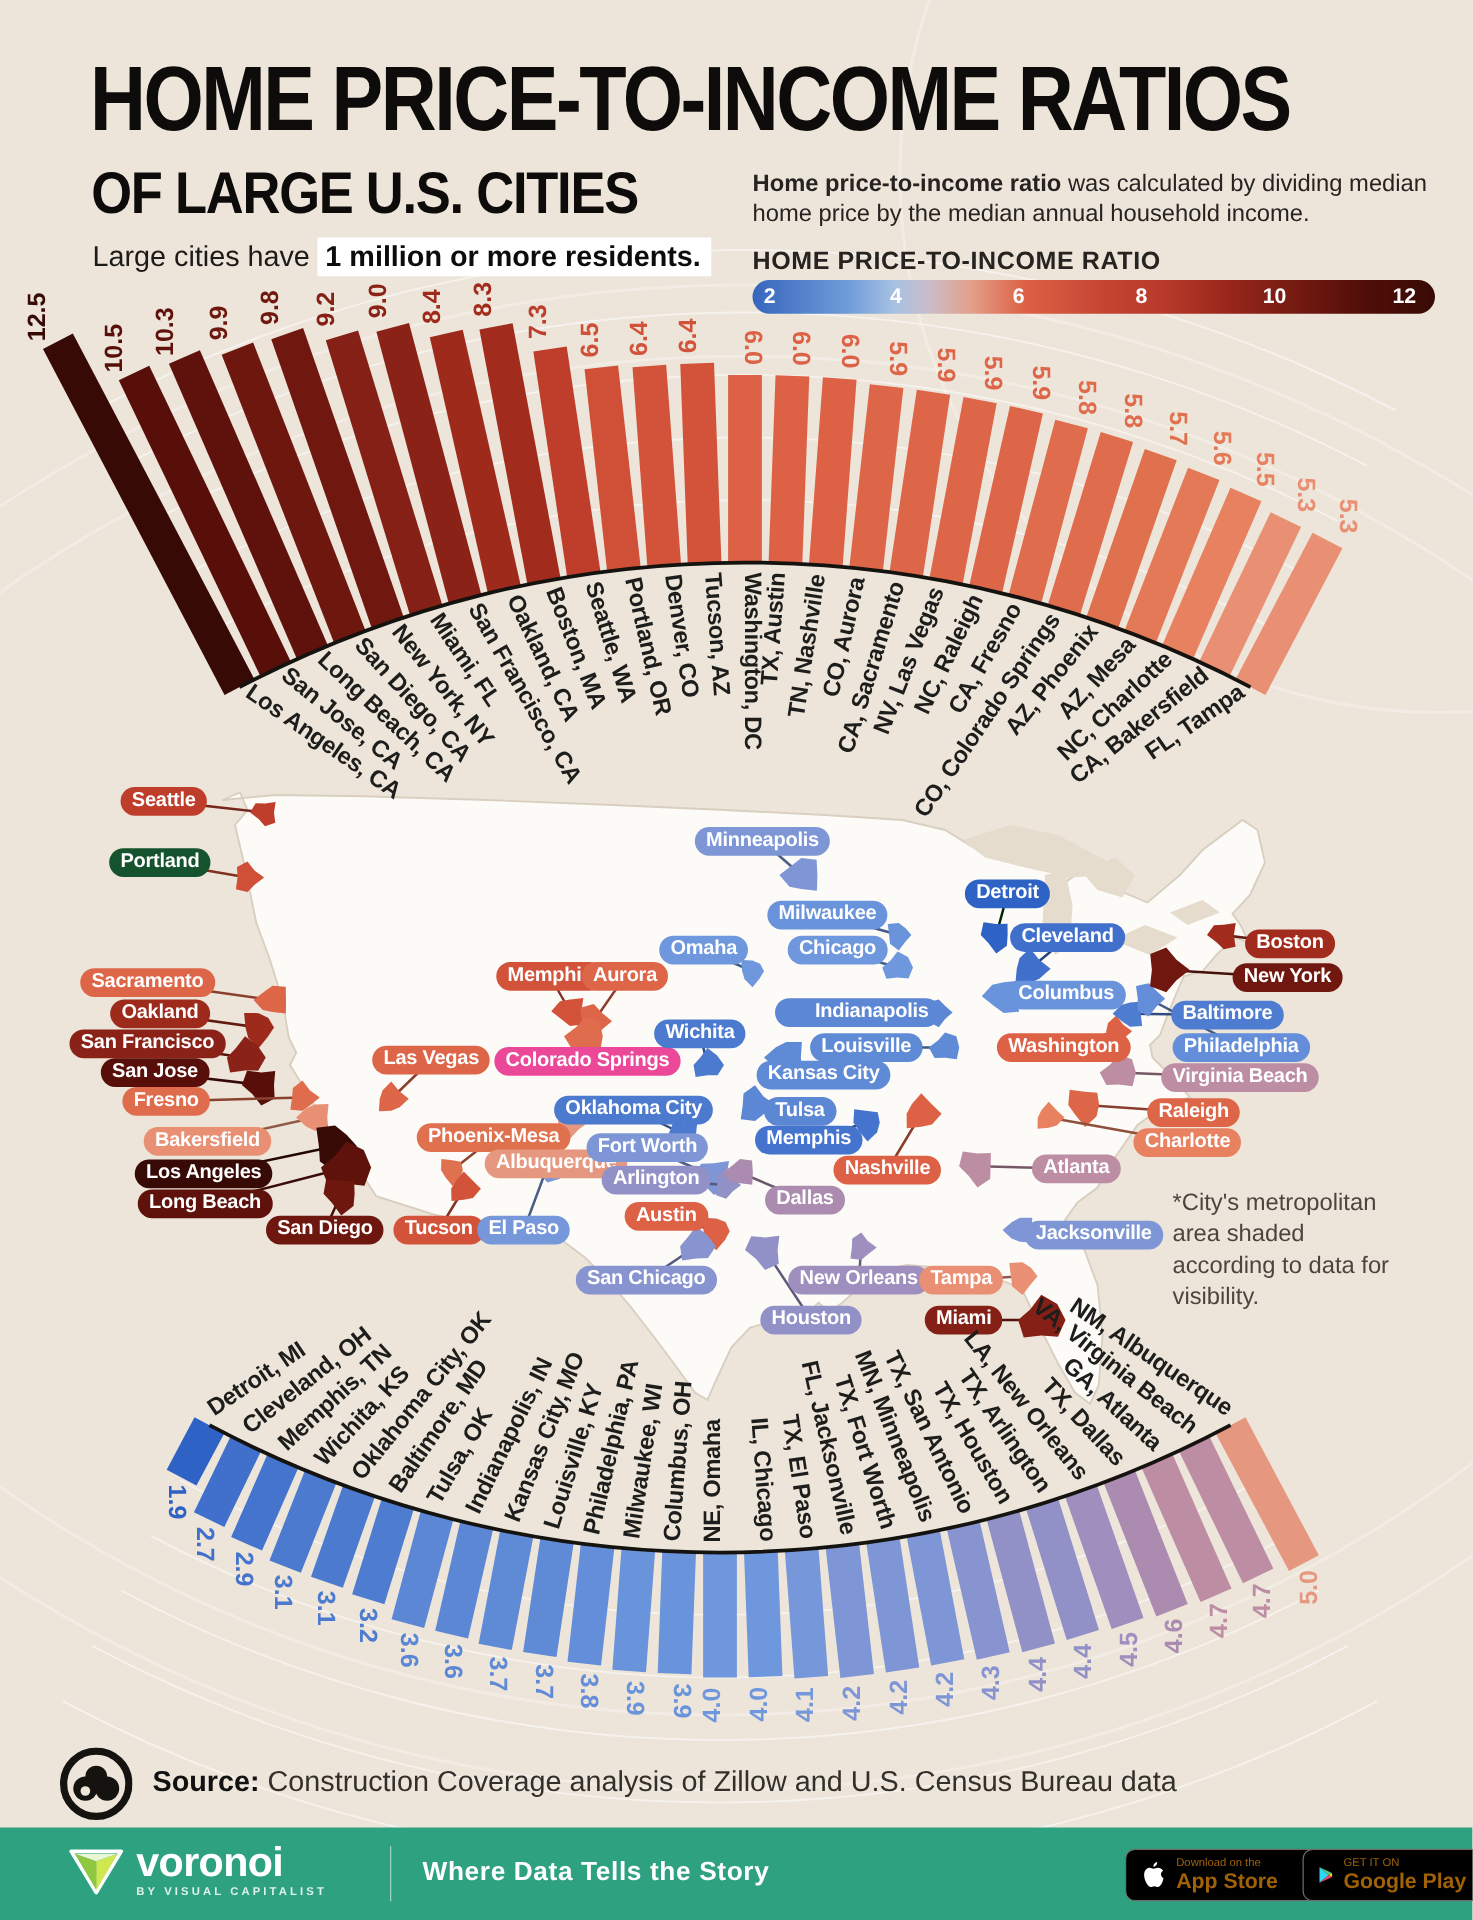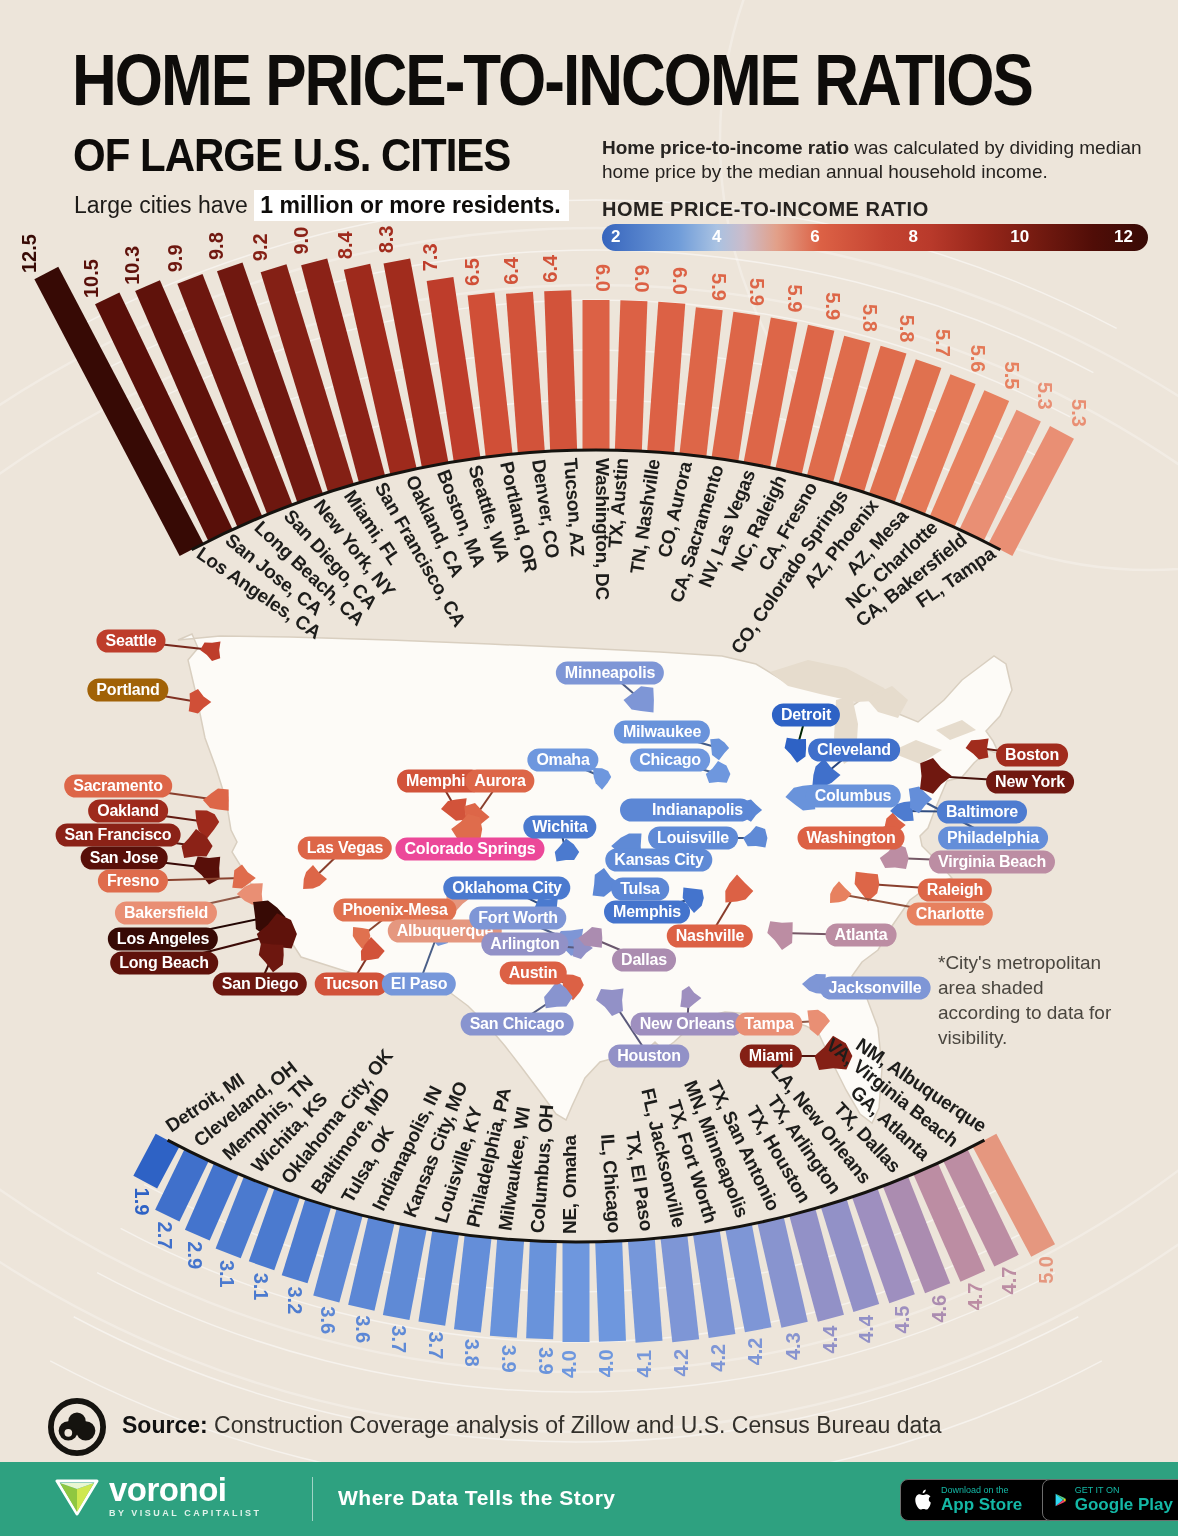--- a/index.html
+++ b/index.html
@@ -35,21 +35,21 @@
   .cc-logo{position:absolute;left:48px;top:2px;width:58px;height:58px;}
   .source-text{position:absolute;left:122px;top:16px;font-size:23px;color:#33302b;}
   .source-text b{color:#111;font-weight:700;}
   .footer{position:absolute;left:0;top:1462px;width:1178px;height:74px;background:#2ea180;}
   .vor{position:absolute;left:55px;top:13px;display:flex;align-items:center;gap:10px;}
   .vor-name{color:#fff;font-size:33px;font-weight:700;letter-spacing:-.5px;line-height:.9;}
   .vor-sub{color:#dff2ea;font-size:9px;letter-spacing:2.5px;font-weight:700;margin-top:3px;}
   .vdiv{position:absolute;left:312px;top:15px;width:1px;height:44px;background:rgba(255,255,255,.55);}
   .tagline{position:absolute;left:338px;top:24px;color:#fff;font-size:21px;font-weight:700;letter-spacing:.5px;}
   .badge{position:absolute;top:17px;height:40px;background:#000;border:1px solid #6d6d6d;border-radius:8px;
-        display:flex;align-items:center;gap:8px;padding:0 12px;color:#14b8a6;cursor:pointer;}
+        display:flex;align-items:center;gap:8px;padding:0 12px;color:#a16207;cursor:pointer;}
   .badge .t1{font-size:9px;line-height:1.1;}
   .badge .t2{font-size:17px;font-weight:700;line-height:1.05;white-space:nowrap;}
 </style>
 </head>
 <body>
 
 <div id="canvas">
 
   <svg class="layer" id="map-svg" width="1178" height="1536" viewBox="0 0 1178 1536">
       <circle cx="596" cy="1320" r="1035" fill="none" stroke="#ffffff" stroke-opacity="0.28" stroke-width="2.5"></circle>
@@ -166,21 +166,21 @@
       <line x1="950" y1="914" x2="839" y2="894" stroke="rgb(143,80,59)" stroke-width="2"></line>
       <path d="M851.6,894.0 L845.4,900.4 L839.0,902.2 L830.0,903.0 L830.2,894.0 L833.1,888.1 L839.0,881.3 L845.1,887.9 Z" fill="rgb(231,129,95)"></path>
       <line x1="1032" y1="755" x2="979" y2="748" stroke="rgb(100,27,18)" stroke-width="2"></line>
       <path d="M987.1,748.0 L988.4,757.4 L979.0,759.4 L973.2,753.8 L965.6,748.0 L971.2,740.2 L979.0,739.7 L988.6,738.4 Z" fill="rgb(161,44,29)"></path>
       <line x1="1030" y1="782" x2="933" y2="776" stroke="rgb(69,15,10)" stroke-width="2"></line>
       <path d="M951.8,776.0 L941.2,784.2 L933.0,793.7 L920.0,789.0 L921.5,776.0 L920.2,763.2 L933.0,758.0 L941.2,767.8 Z" fill="rgb(112,24,16)"></path>
     </svg>
 
   <div id="pills">
       <div class="pill" style="left: 131px; top: 641px; background: rgb(190, 61, 43);">Seattle</div>
-      <div class="pill" style="left: 128px; top: 690px; background: #a16207;">Portland</div>
+      <div class="pill" style="left: 128px; top: 690px; background: #14532d;">Portland</div>
       <div class="pill" style="left: 118px; top: 786px; background: rgb(221, 102, 72);">Sacramento</div>
       <div class="pill" style="left: 128px; top: 811px; background: rgb(158, 42, 28);">Oakland</div>
       <div class="pill" style="left: 118px; top: 835px; background: rgb(139, 34, 23);">San Francisco</div>
       <div class="pill" style="left: 124px; top: 858px; background: rgb(88, 15, 9);">San Jose</div>
       <div class="pill" style="left: 133px; top: 881px; background: rgb(223, 108, 76);">Fresno</div>
       <div class="pill" style="left: 166px; top: 913px; background: rgb(233, 143, 116);">Bakersfield</div>
       <div class="pill" style="left: 163px; top: 939px; background: rgb(55, 10, 5);">Los Angeles</div>
       <div class="pill" style="left: 164px; top: 963px; background: rgb(95, 18, 11);">Long Beach</div>
       <div class="pill" style="left: 260px; top: 984px; background: rgb(109, 23, 15);">San Diego</div>
       <div class="pill" style="left: 345px; top: 848px; background: rgb(221, 102, 72);">Las Vegas</div>

